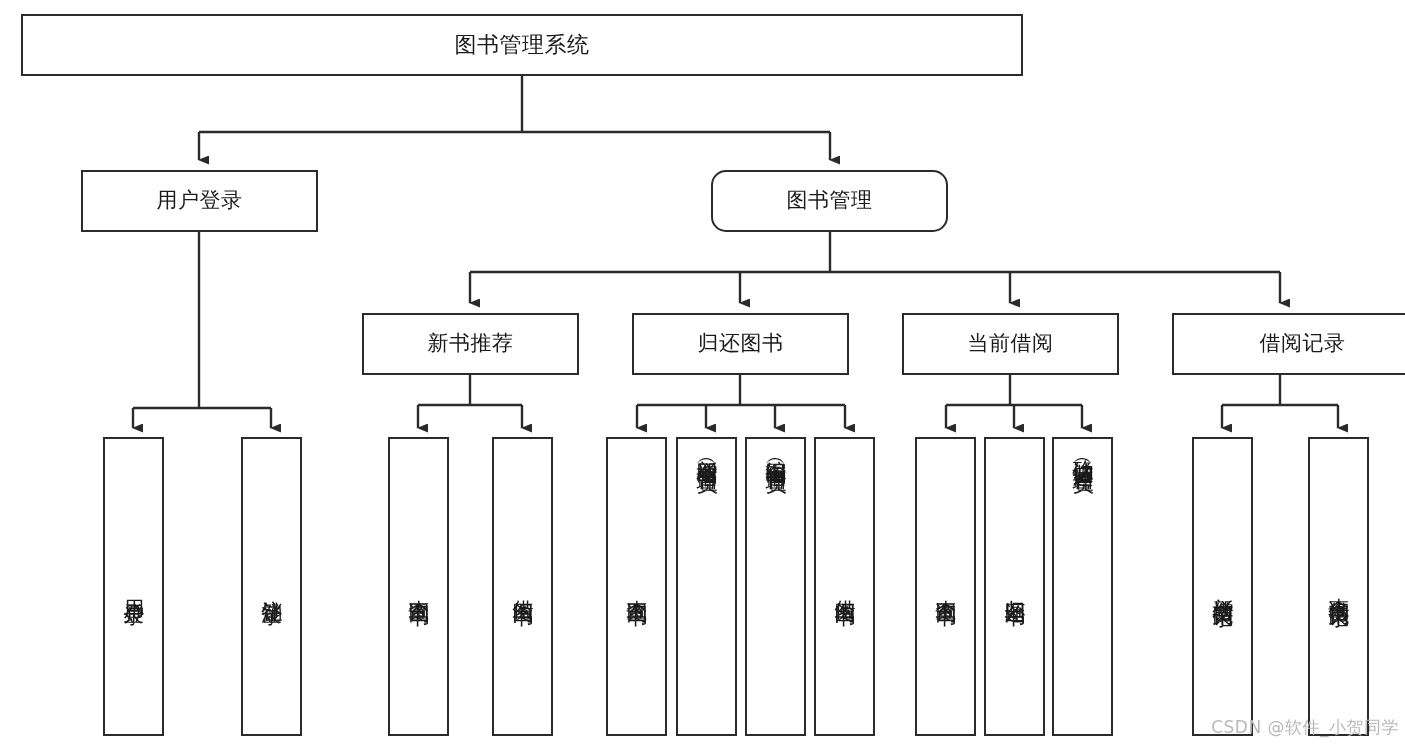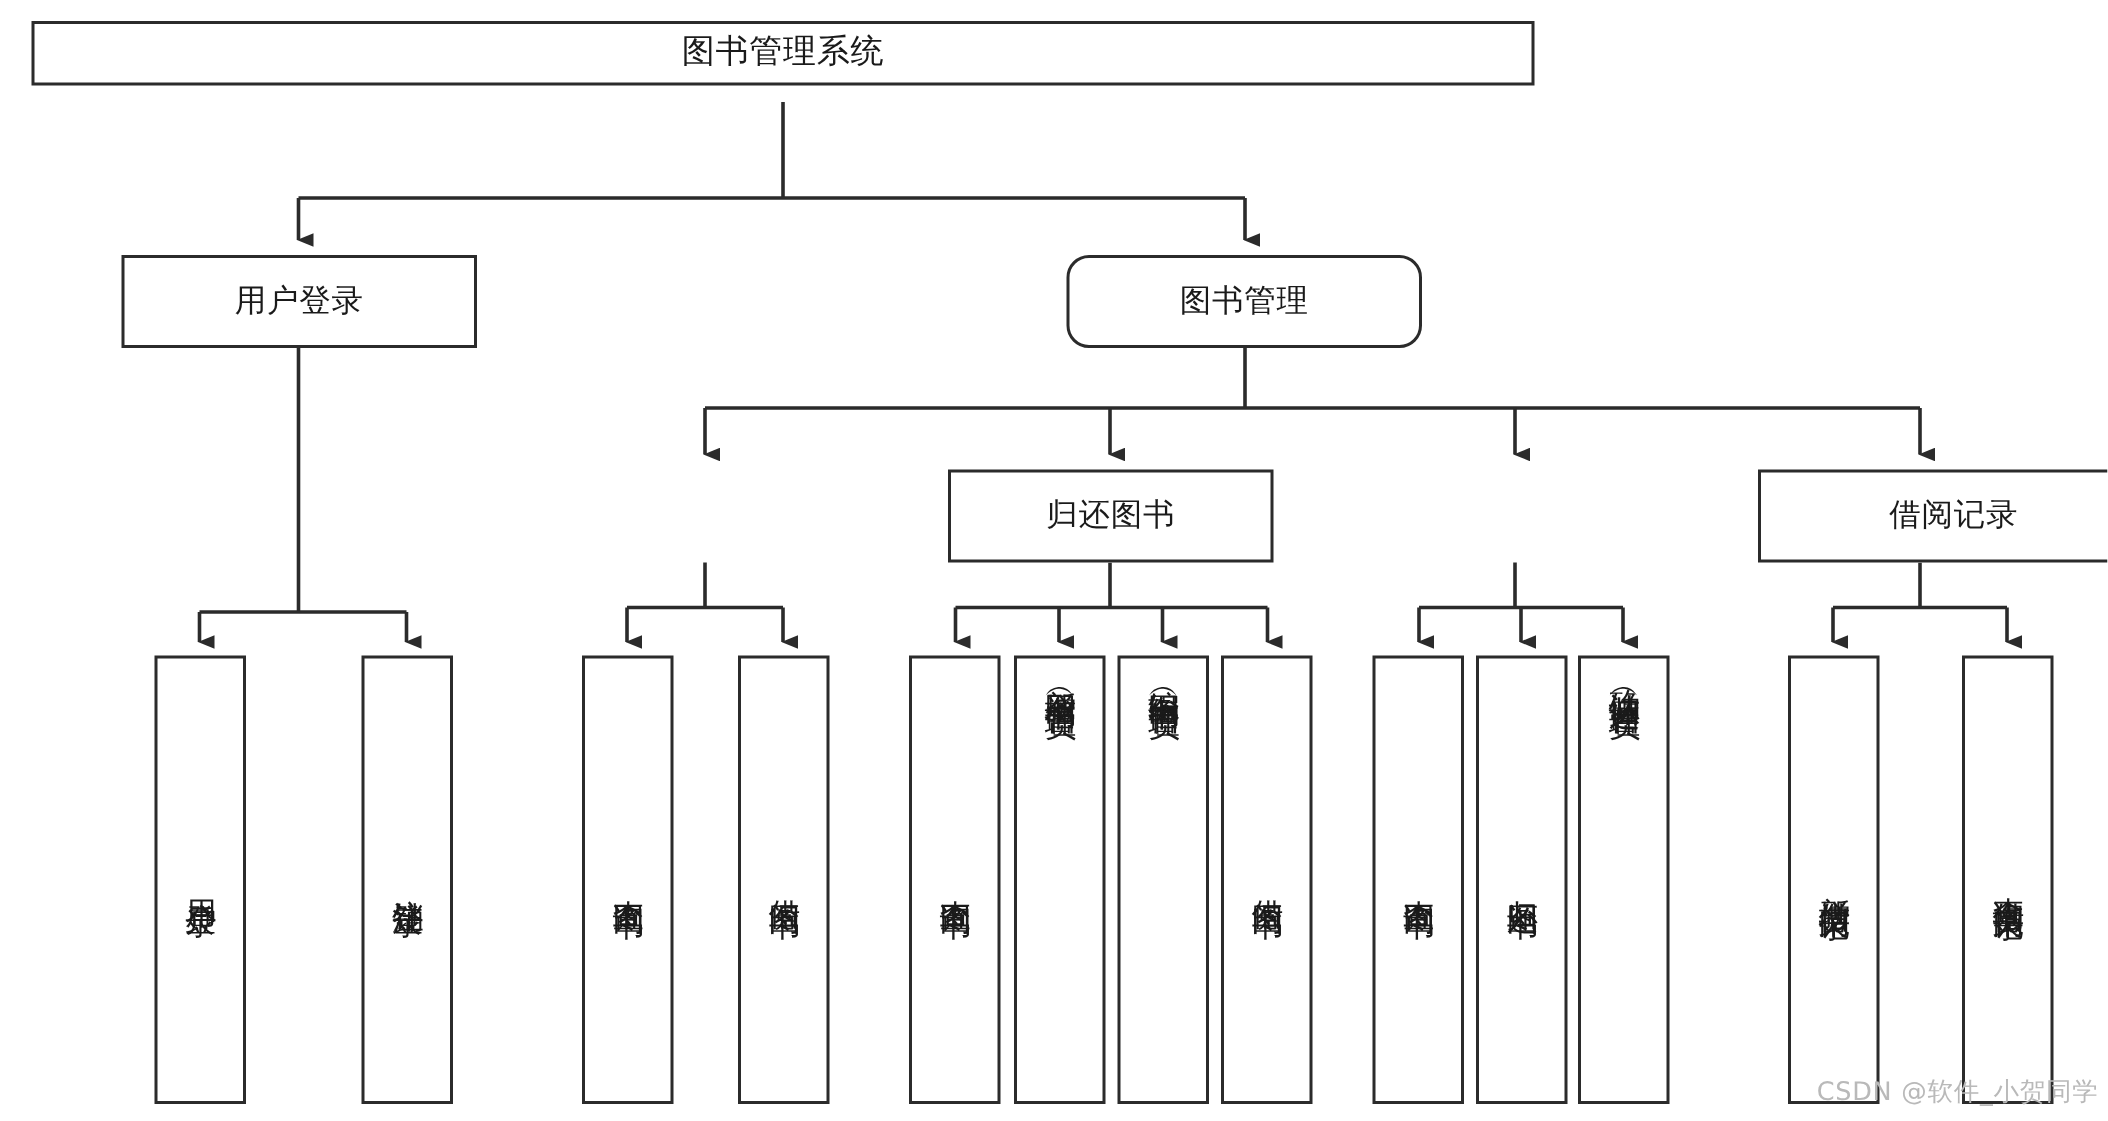--- a/index.html
+++ b/index.html
@@ -128,34 +128,40 @@
       <path d="M 1014,405 L 1014,428" marker-end="url(#arrowhead)"></path>
       <path d="M 1082,405 L 1082,428" marker-end="url(#arrowhead)"></path>
 
       <path d="M 1280,375 L 1280,405"></path>
       <path d="M 1222,405 L 1338,405"></path>
       <path d="M 1222,405 L 1222,428" marker-end="url(#arrowhead)"></path>
       <path d="M 1338,405 L 1338,428" marker-end="url(#arrowhead)"></path>
     </g>
   </svg>
 
-  <div class="node node-h node-root" style="left:21px; top:14px; width:1002px; height:43px;">
+  <div class="node node-h node-root" style="left:21px; top:14px; width:1002px; height:62px;">
     <span class="label">图书管理系统</span>
   </div>
 
   <div class="node node-h" style="left:81px; top:170px; width:237px; height:62px;">
     <span class="label">用户登录</span>
   </div>
   <div class="node node-h" style="left:711px; top:170px; width:237px; height:62px;border-radius:15px;">
     <span class="label">图书管理</span>
   </div>
 
+  <div class="node node-h" style="left:362px; top:313px; width:217px; height:62px;">
+    <span class="label">新书推荐</span>
+  </div>
   <div class="node node-h" style="left:632px; top:313px; width:217px; height:62px;">
     <span class="label">归还图书</span>
   </div>
+  <div class="node node-h" style="left:902px; top:313px; width:217px; height:62px;">
+    <span class="label">当前借阅</span>
+  </div>
   <div class="node node-h" style="left:1172px; top:313px; width:261px; height:62px;">
     <span class="label">借阅记录</span>
   </div>
 
   <div class="node node-v align-mid" style="left:103px; top:437px; width:61px; height:299px;">
     <span class="label">用户登录</span>
   </div>
   <div class="node node-v align-mid" style="left:241px; top:437px; width:61px; height:299px;">
     <span class="label">注销登录</span>
   </div>

